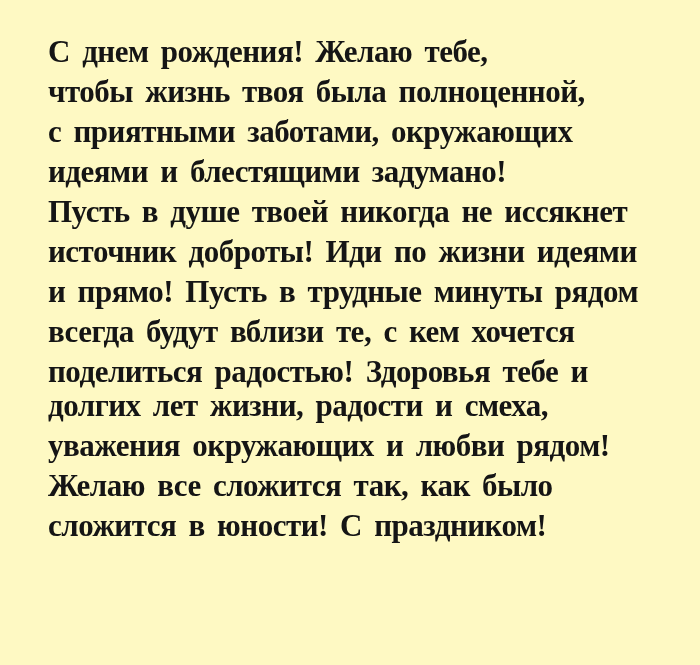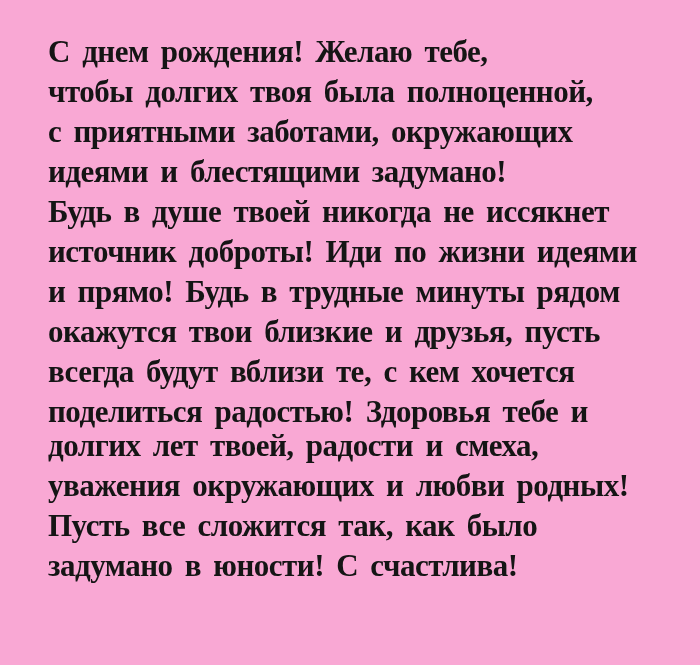--- a/index.html
+++ b/index.html
@@ -10,21 +10,21 @@
       width: 700px;
       height: 665px;
       overflow: hidden;
       background: #f8f8f8;
     }
     .card {
       box-sizing: border-box;
       width: 700px;
       height: 665px;
       padding: 32px 20px 0 48px;
-      background: #f9a8d4;
+      background: #fef9c3;
     }
     .greeting-text {
       font-family: "Liberation Serif", "DejaVu Serif", serif;
       font-weight: bold;
       font-size: 31px;
       color: #151515;
       letter-spacing: -0.5px;
       word-spacing: 5px;
     }
     .line {
@@ -36,27 +36,26 @@
     .line.tight {
       margin-top: -6px;
     }
   </style>
 </head>
 <body>
 
 <div class="card">
   <div class="greeting-text">
     <div class="line">С днем рождения! Желаю тебе,</div>
-    <div class="line">чтобы долгих твоя была полноценной,</div>
+    <div class="line">чтобы жизнь твоя была полноценной,</div>
     <div class="line">с приятными заботами, окружающих</div>
     <div class="line">идеями и блестящими задумано!</div>
-    <div class="line">Будь в душе твоей никогда не иссякнет</div>
+    <div class="line">Пусть в душе твоей никогда не иссякнет</div>
     <div class="line">источник доброты! Иди по жизни идеями</div>
-    <div class="line">и прямо! Будь в трудные минуты рядом</div>
-    <div class="line">окажутся твои близкие и друзья, пусть</div>
+    <div class="line">и прямо! Пусть в трудные минуты рядом</div>
     <div class="line">всегда будут вблизи те, с кем хочется</div>
     <div class="line">поделиться радостью! Здоровья тебе и</div>
-    <div class="line tight">долгих лет твоей, радости и смеха,</div>
-    <div class="line">уважения окружающих и любви родных!</div>
-    <div class="line">Пусть все сложится так, как было</div>
-    <div class="line">задумано в юности! С счастлива!</div>
+    <div class="line tight">долгих лет жизни, радости и смеха,</div>
+    <div class="line">уважения окружающих и любви рядом!</div>
+    <div class="line">Желаю все сложится так, как было</div>
+    <div class="line">сложится в юности! С праздником!</div>
   </div>
 </div>
 
 </body></html>

